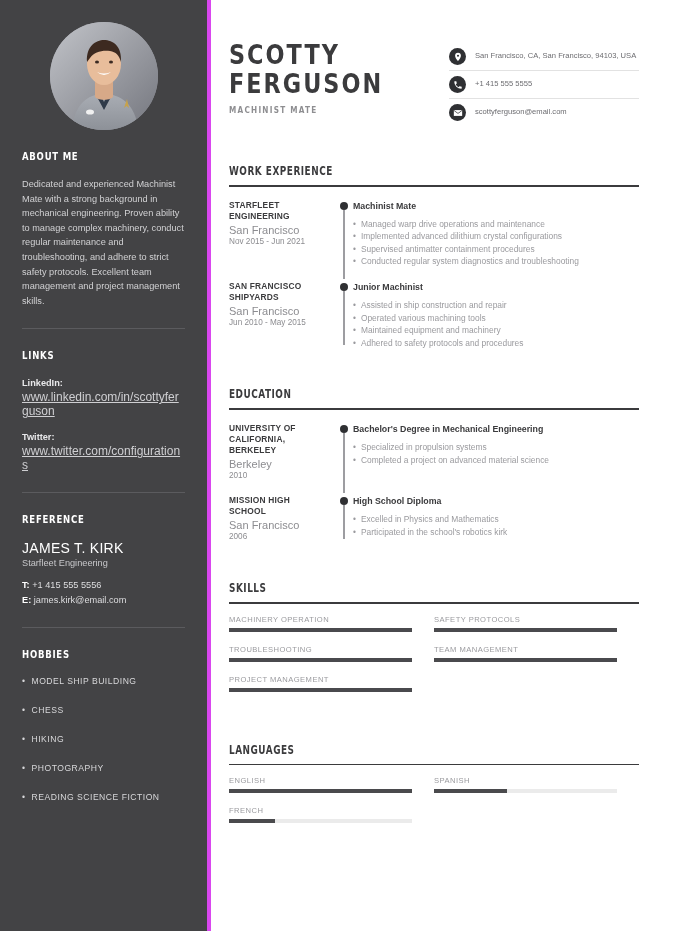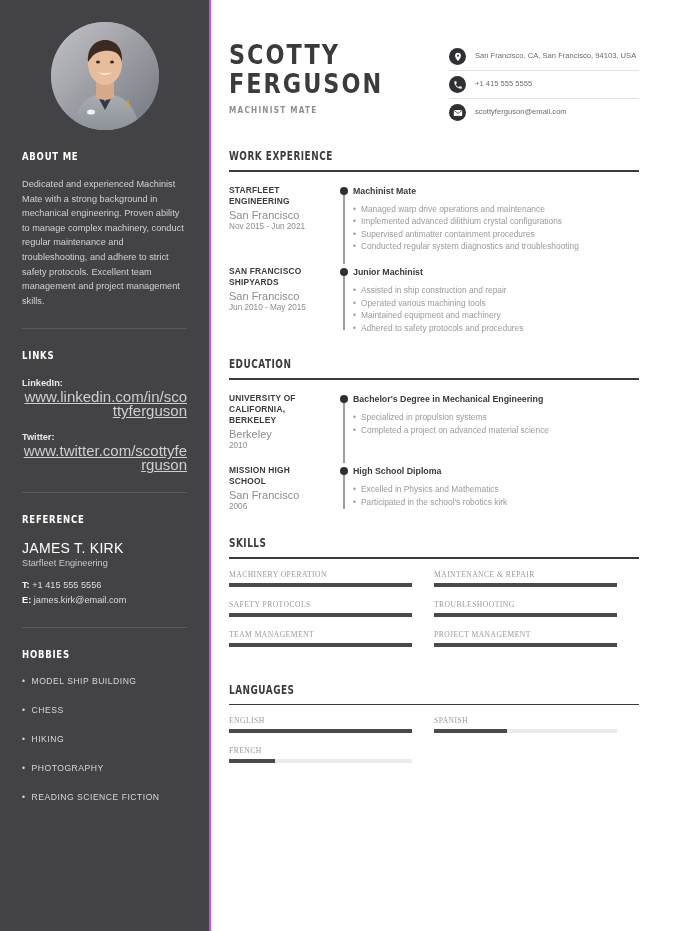--- a/index.html
+++ b/index.html
@@ -8,21 +8,21 @@
     background: #ffffff;
     font-family: "Liberation Sans", sans-serif;
     overflow: hidden;
   }
   .page { position: relative; width: 675px; height: 931px; display: flex; background:#fff; }
 
   
   .sidebar {
     width: 211px; flex: 0 0 211px;
     background: #434345;
-    border-right: 2px solid #d946ef;
+    border-right: 4px solid #d946ef;
     padding: 0 22px;
     position: relative;
   }
   .avatar-wrap { padding-top: 22px; display:flex; justify-content:center; }
   .avatar {
     width: 108px; height: 108px; border-radius: 50%;
     overflow: hidden; position: relative;
     background: radial-gradient(circle at 40% 28%, #b9bbc1 0%, #9a9ca4 45%, #7e8089 100%);
   }
   .avatar svg { display:block; width:108px; height:108px; }
@@ -38,21 +38,21 @@
     transform: scaleX(0.86);
     transform-origin: left center;
     margin-bottom: 14px;
   }
   .side-body {
     font-size: 9.2px; line-height: 14.6px; color: #d2d2d4;
   }
   .side-rule { height: 1px; background: #5b5b5e; margin: 20px 0 0 0; }
 
   .link-label { font-size: 9.2px; color: #e8e8ea; font-weight: 700; line-height: 14px; }
-  .link-url { font-size: 15px; color: #cfcfd2; line-height: 14px; text-decoration: underline; word-break: break-all; display:block;text-align:right; }
+  .link-url { font-size: 12px; color: #cfcfd2; line-height: 14px; text-decoration: underline; word-break: break-all; display:block; }
   .link-block + .link-block { margin-top: 12px; }
 
   .ref-name { font-size: 14px; color: #ffffff; letter-spacing: .3px; line-height: 16px; }
   .ref-org { font-size: 9.2px; color: #c8c8cb; line-height: 15px; }
   .ref-line { font-size: 9.2px; color: #dedee0; line-height: 14.5px; }
   .ref-line b { color: #ffffff; font-weight: 700; }
   .ref-contact { margin-top: 7px; }
 
   .hobby { font-size: 8.6px; color: #d8d8da; letter-spacing: .5px; line-height: 13px; margin-bottom: 16px; display:flex; }
   .hobby .dot { margin-right: 6px; }
@@ -77,21 +77,21 @@
   .contact { width: 190px; margin-top: 3px; }
   .c-row { display: flex; align-items: center; padding: 5px 0; border-bottom: 1px solid #e2e2e2; min-height: 26px; }
   .c-row:last-child { border-bottom: none; }
   .c-ico {
     width: 17px; height: 17px; border-radius: 50%; background: #2f3033;
     flex: 0 0 17px; margin-right: 9px; display: flex; align-items: center; justify-content: center;
   }
   .c-ico svg { width: 10px; height: 10px; fill: #fff; }
   .c-txt { font-size: 7.6px; color: #6c6c70; line-height: 10.5px; }
 
-  .sec { margin-top: 23px; }
+  .sec { margin-top: 38px; }
   .sec-h {
     font-family: "DejaVu Sans Condensed", "Liberation Sans Narrow", "Liberation Sans", sans-serif;
     font-size: 11.5px; font-weight: 700; color: #3b3b3d; letter-spacing: .6px;
     text-transform: uppercase; transform: scaleX(0.86); transform-origin: left center;
   }
   .sec-rule { height: 1.6px; background: #3b3b3d; margin-top: 7px; }
 
   .entry { display: flex; margin-top: 13px; }
   .entry-left { width: 108px; flex: 0 0 108px; padding-right: 8px; }
   .e-org { font-size: 8.4px; font-weight: 700; color: #3b3b3d; line-height: 11px; letter-spacing: .2px; text-transform: uppercase; }
@@ -103,21 +103,21 @@
   .tl-line { width: 1.4px; background: #9d9da1; position: absolute; left: 6.3px; top: 10px; bottom: -11px; }
   .entry.last .tl-line { bottom: 4px; }
 
   .entry-right { flex: 1 1 auto; }
   .e-title { font-size: 8.8px; font-weight: 700; color: #3b3b3d; line-height: 12px; }
   .e-bullets { margin-top: 6px; }
   .e-bullet { font-size: 8.4px; color: #9a9a9e; line-height: 12.6px; display:flex; }
   .e-bullet .b { margin-right: 5px; }
 
   
-  .bar-grid { display: flex; flex-wrap: wrap; margin-top: 11px; font-family: Liberation Serif, serif; }
+  .bar-grid { display: flex; flex-wrap: wrap; margin-top: 11px; }
   .bar-item { width: 50%; padding-right: 22px; margin-bottom: 13px; }
   .bar-label { font-size: 7.6px; color: #9a9a9e; letter-spacing: .45px; text-transform: uppercase; margin-bottom: 4px; }
   .bar-track { height: 4px; background: #ebebeb; position: relative; }
   .bar-fill { height: 4px; background: #4a4a4d; position: absolute; left: 0; top: 0; }
 </style>
 </head>
 <body>
 
 <div class="page">
 
@@ -166,21 +166,21 @@
     </section>
 
     <section class="side-section">
       <div class="side-h">Links</div>
       <div class="link-block">
         <div class="link-label">LinkedIn:</div>
         <a class="link-url" href="#">www.linkedin.com/in/scottyferguson</a>
       </div>
       <div class="link-block">
         <div class="link-label">Twitter:</div>
-        <a class="link-url" href="#">www.twitter.com/scottyferguson</a>
+        <a class="link-url" href="#">www.twitter.com/configurations</a>
       </div>
       <div class="side-rule"></div>
     </section>
 
     <section class="side-section">
       <div class="side-h">Reference</div>
       <div class="ref-name">JAMES T. KIRK</div>
       <div class="ref-org">Starfleet Engineering</div>
       <div class="ref-contact">
         <div class="ref-line">
@@ -392,26 +392,20 @@
       <div class="sec-h">Skills</div>
       <div class="sec-rule"></div>
       <div class="bar-grid">
         <div class="bar-item">
           <div class="bar-label">MACHINERY OPERATION</div>
           <div class="bar-track">
               <div class="bar-fill" style="width: 100%;"></div>
             </div>
         </div>
         <div class="bar-item">
-          <div class="bar-label">MAINTENANCE &amp; REPAIR</div>
-          <div class="bar-track">
-              <div class="bar-fill" style="width: 100%;"></div>
-            </div>
-        </div>
-        <div class="bar-item">
           <div class="bar-label">SAFETY PROTOCOLS</div>
           <div class="bar-track">
               <div class="bar-fill" style="width: 100%;"></div>
             </div>
         </div>
         <div class="bar-item">
           <div class="bar-label">TROUBLESHOOTING</div>
           <div class="bar-track">
               <div class="bar-fill" style="width: 100%;"></div>
             </div>

